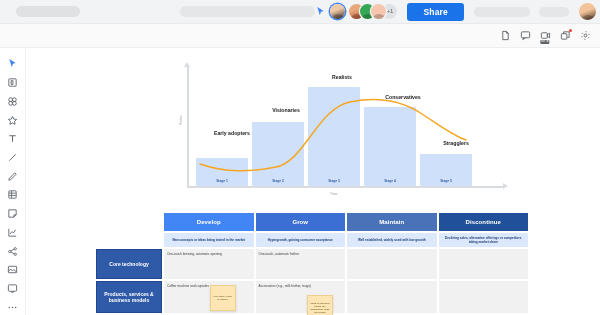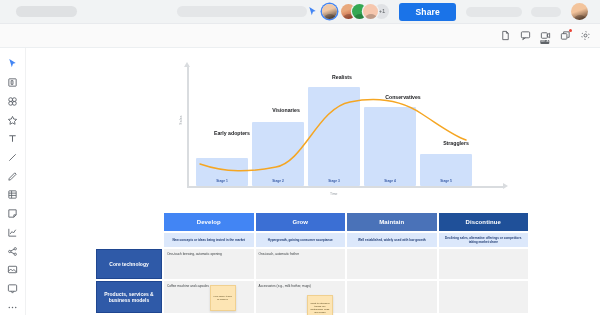--- a/index.html
+++ b/index.html
@@ -13,21 +13,21 @@
 
   
   .topbar {
     position:absolute; top:0; left:0; width:600px; height:24px;
     background:#f1f3f4; display:flex; align-items:center;
     border-bottom:1px solid #e8eaed;
   }
   .skel { background:#dfe1e3; border-radius:9px; height:11px; }
   .skel-left { width:112px; margin-left:16px; }
   .skel-mid  { width:238px; margin-left:100px; background:#e4e6e8; }
-  .topbar-right { margin-left:auto; display:flex; align-items:center; gap:4px; padding-right:12px;}
+  .topbar-right { margin-left:auto; display:flex; align-items:center; gap:4px; padding-right:4px;}
 
   .cursor-ico { width:11px; height:11px; color:#4285F4; display:block; }
 
   .avatar {
     width:15px; height:15px; border-radius:50%;
     display:inline-block; position:relative; overflow:hidden;
     font-size:0; flex:0 0 auto;
   }
   .av-ring { box-shadow:0 0 0 1.5px #4285F4; }
   .av1 { background:linear-gradient(160deg,#f0c9a8 40%,#3a2f2a); }

